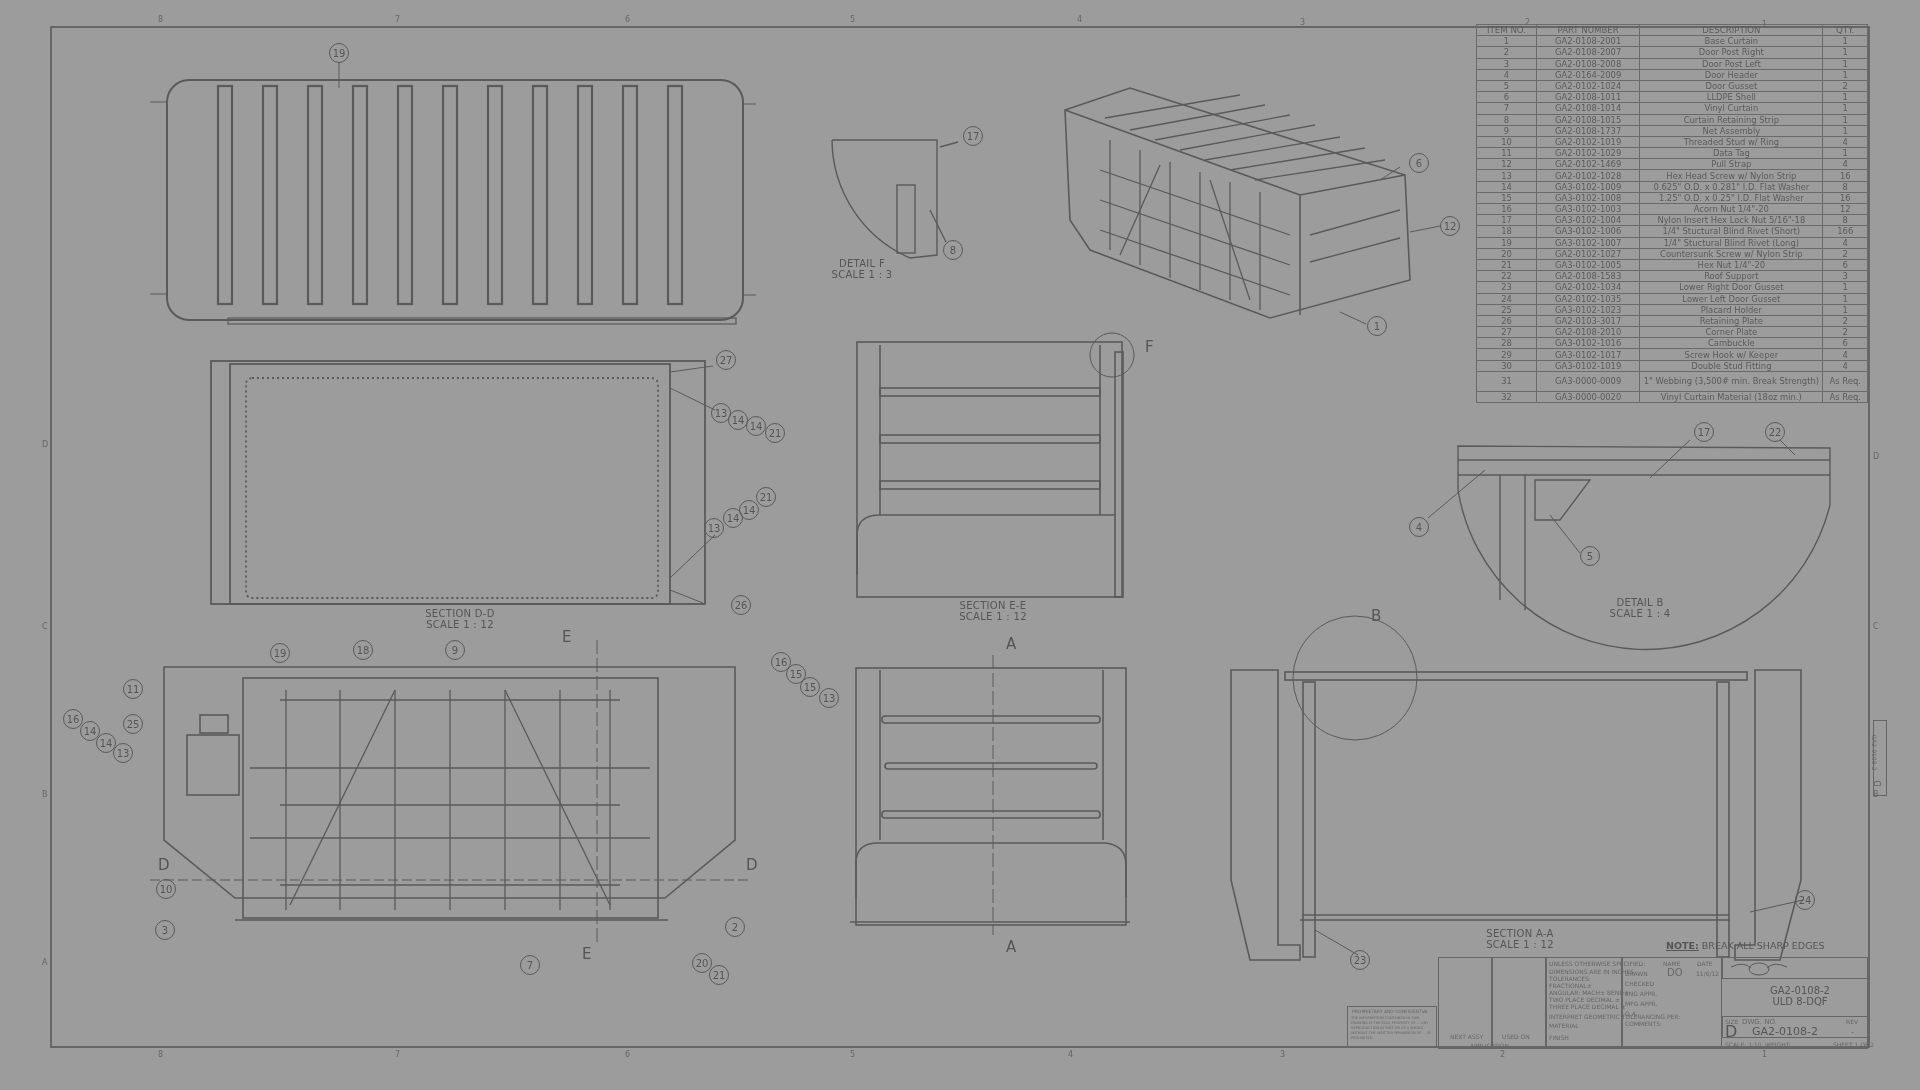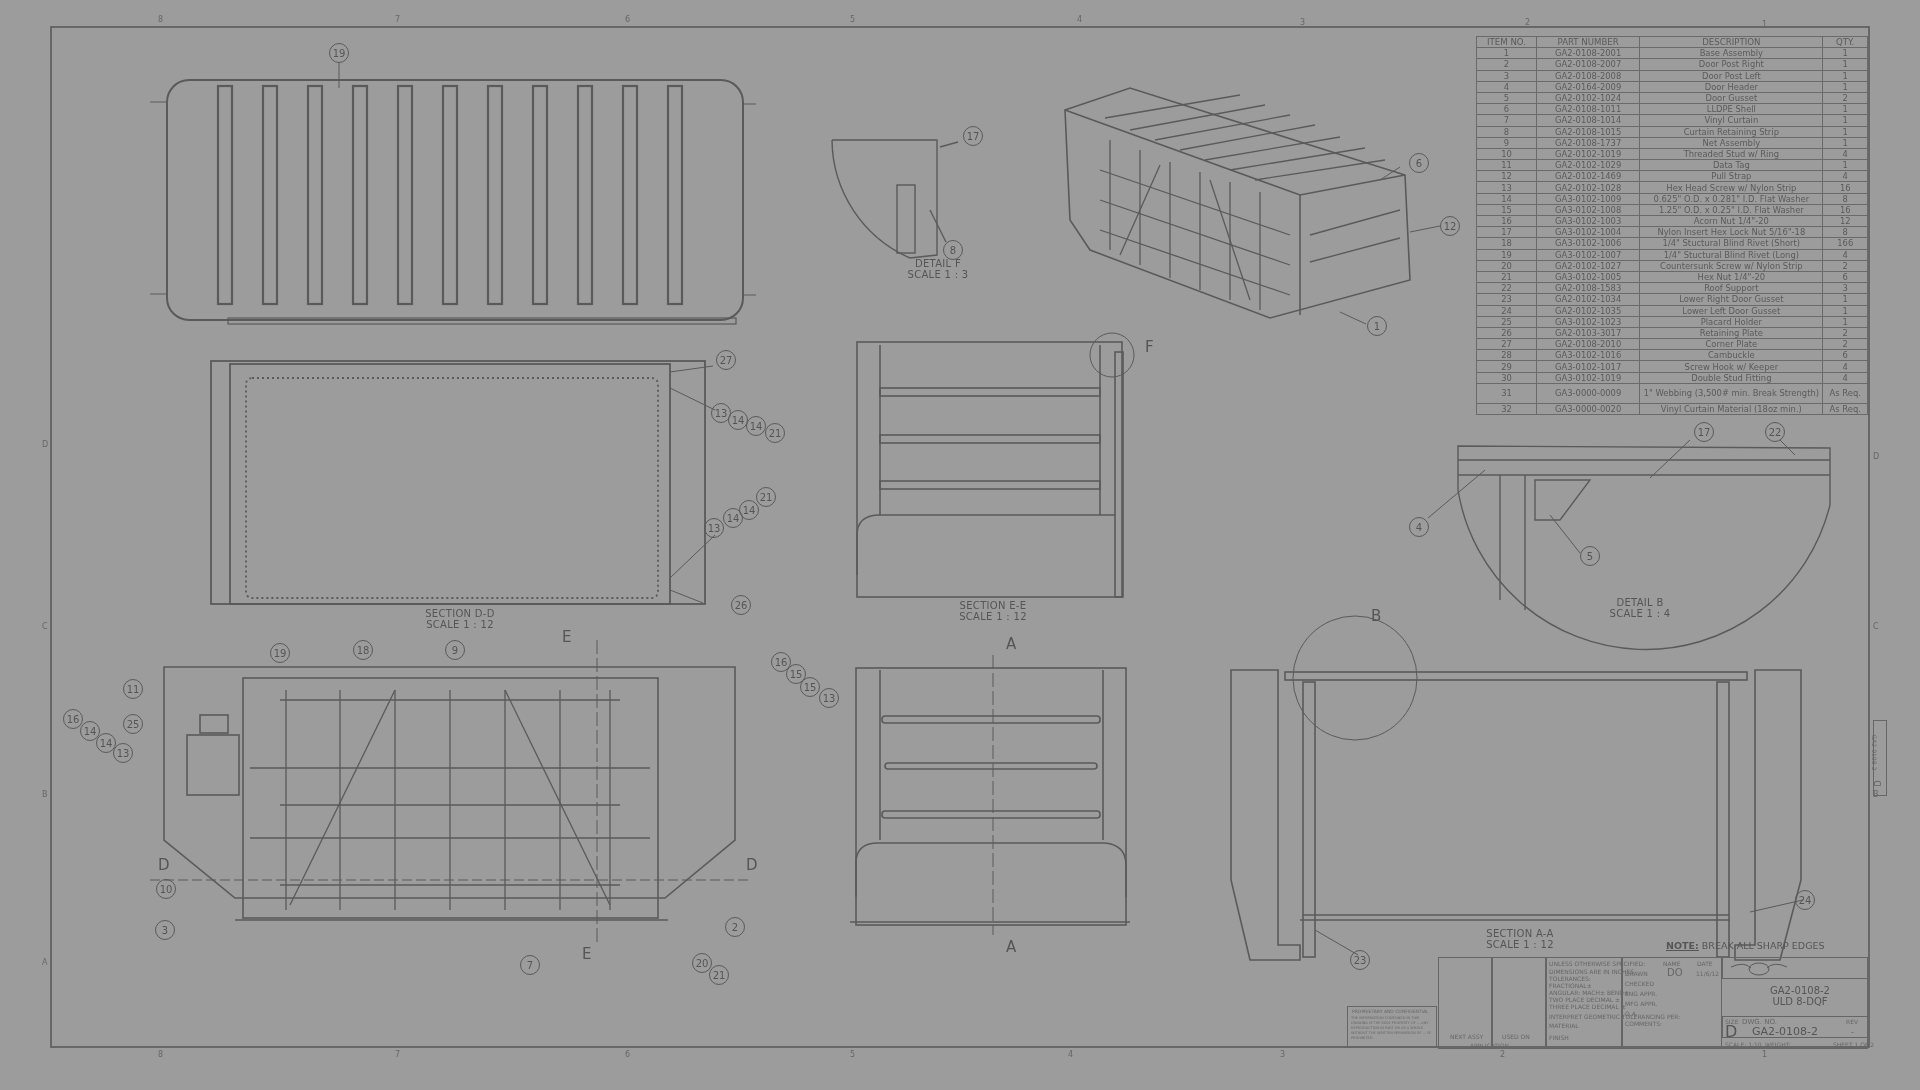--- a/index.html
+++ b/index.html
@@ -16,21 +16,21 @@
   .txt { position: absolute; color: #555; white-space: nowrap; }
   .lbl { font-size: 10px; text-align: center; line-height: 11px; letter-spacing: 0.3px; }
   .balloon {
     position: absolute; width: 20px; height: 20px; border: 1.3px solid #5a5a5a;
     border-radius: 50%; font-size: 10px; line-height: 20px; text-align: center; color: #555;
     box-sizing: border-box;
   }
   .zone { position: absolute; font-size: 8px; color: #666; }
   
   table.bom {
-    position: absolute; left: 1476px; top: 36px; width: 392px;
+    position: absolute; left: 1476px; top: 24px; width: 392px;
     border-collapse: collapse; font-size: 8.4px; color: #5a5a5a;
   }
   table.bom td, table.bom th {
     border: 1px solid #6a6a6a; padding: 0 2px; height: 10.2px; line-height: 10px;
     text-align: center; font-weight: normal; white-space: nowrap;
   }
   table.bom th { font-size: 8.6px; }
   
   .tb { position: absolute; border: 1px solid #666; box-sizing: border-box; }
   .tbt { position: absolute; font-size: 6px; color: #666; white-space: nowrap; }
@@ -227,21 +227,21 @@
         <th style="width:56px">ITEM NO.</th>
         <th style="width:100px">PART NUMBER</th>
         <th style="width:180px">DESCRIPTION</th>
         <th style="width:40px">QTY.</th>
       </tr>
     </thead>
     <tbody id="bom-body">
         <tr>
           <td>1</td>
           <td>GA2-0108-2001</td>
-          <td>Base Assembly</td>
+          <td>Base Curtain</td>
           <td>1</td>
         </tr>
         <tr>
           <td>2</td>
           <td>GA2-0108-2007</td>
           <td>Door Post Right</td>
           <td>1</td>
         </tr>
         <tr>
           <td>3</td>
@@ -419,21 +419,21 @@
         </tr>
         <tr>
           <td>32</td>
           <td>GA3-0000-0020</td>
           <td>Vinyl Curtain Material (18oz min.)</td>
           <td>As Req.</td>
         </tr>
       </tbody>
   </table>
 
-  <div class="txt lbl" style="left:898px;top:258px;width:80px;">
+  <div class="txt lbl" style="left:822px;top:258px;width:80px;">
     <div>DETAIL F</div>
     <div>SCALE 1 : 3</div>
   </div>
   <div class="txt lbl" style="left:400px;top:608px;width:120px;">
     <div>SECTION D-D</div>
     <div>SCALE 1 : 12</div>
   </div>
   <div class="txt lbl" style="left:933px;top:600px;width:120px;">
     <div>SECTION E-E</div>
     <div>SCALE 1 : 12</div>

